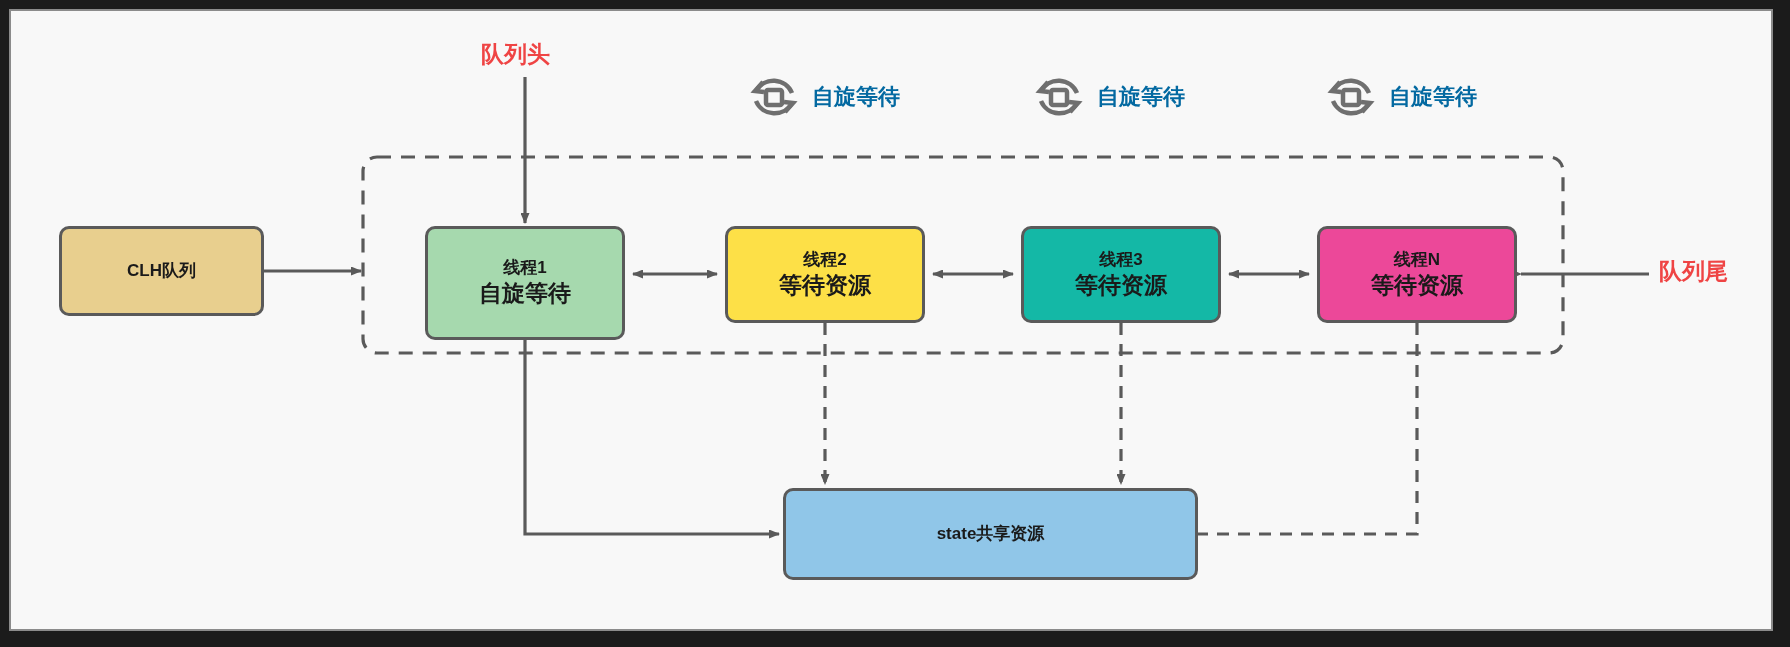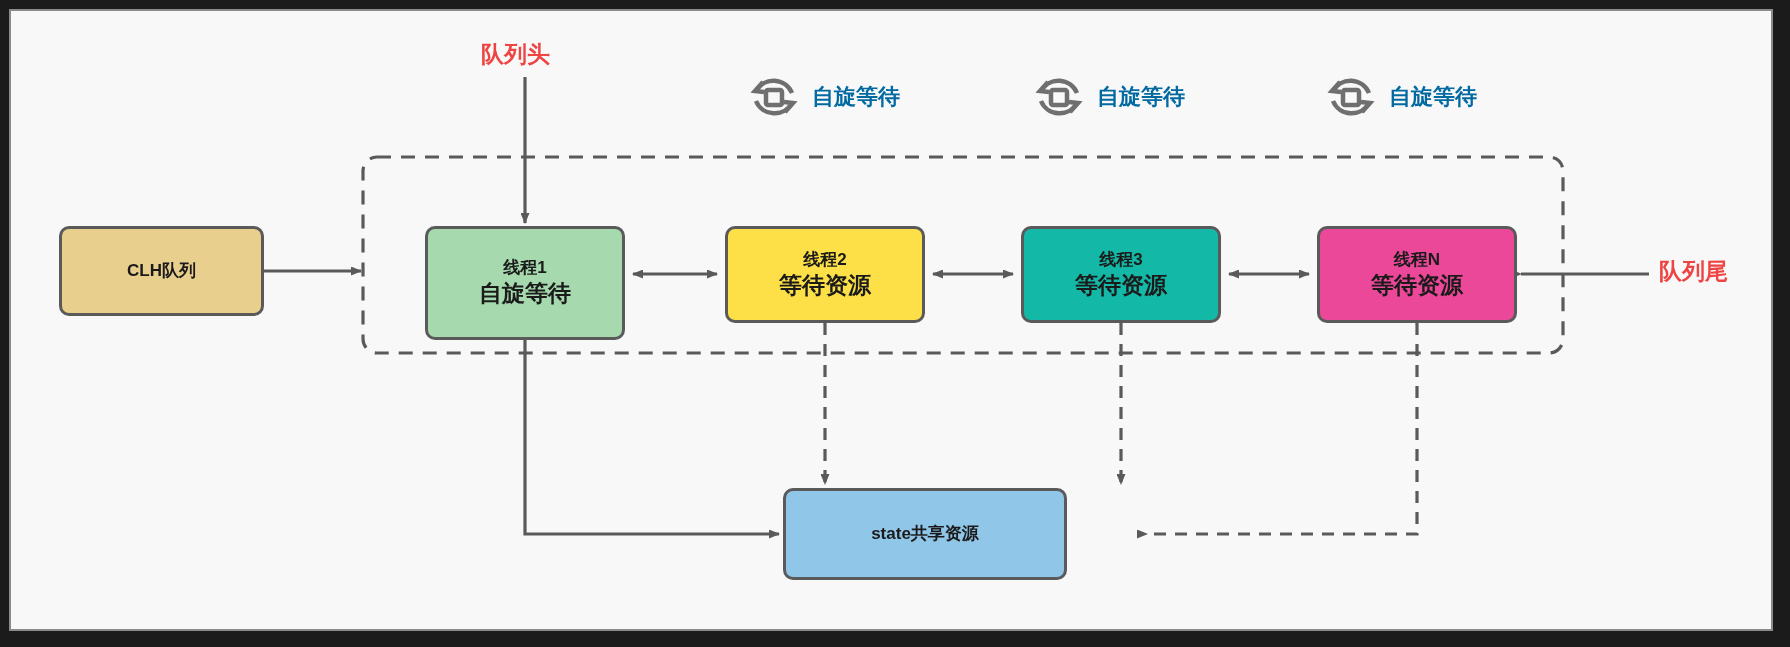--- a/index.html
+++ b/index.html
@@ -13,21 +13,21 @@
   .node{position:absolute;box-sizing:border-box;border:3px solid #5a5a5a;border-radius:10px;
         display:flex;flex-direction:column;align-items:center;justify-content:center;
         color:#1a1a1a;font-weight:bold;line-height:1.28;text-align:center;}
   .node .l1{font-size:17px;}
   .node .l2{font-size:23px;}
   .clh{left:48px;top:215px;width:205px;height:90px;background:#e8cf8e;font-size:22px;}
   .t1{left:414px;top:215px;width:200px;height:114px;background:#a6d9ae;}
   .t2{left:714px;top:215px;width:200px;height:97px;background:#fde047;}
   .t3{left:1010px;top:215px;width:200px;height:97px;background:#14b8a6;}
   .tn{left:1306px;top:215px;width:200px;height:97px;background:#ec4899;}
-  .state{left:772px;top:477px;width:284px;height:92px;background:#90c6e8;font-size:24px;}
+  .state{left:772px;top:477px;width:415px;height:92px;background:#90c6e8;font-size:24px;}
   .lbl{position:absolute;font-size:23px;font-weight:bold;color:#ef4444;white-space:nowrap;}
   .lbl-head{left:470px;top:28px;}
   .lbl-tail{left:1648px;top:245px;}
   .spin{position:absolute;display:flex;align-items:center;gap:10px;}
   .spin .stxt{font-size:22px;font-weight:bold;color:#0369a1;white-space:nowrap;}
   .spin-1{left:735px;top:58px;}
   .spin-2{left:1020px;top:58px;}
   .spin-3{left:1312px;top:58px;}
   .spin-ico{width:56px;height:56px;flex:0 0 56px;}
 </style>

